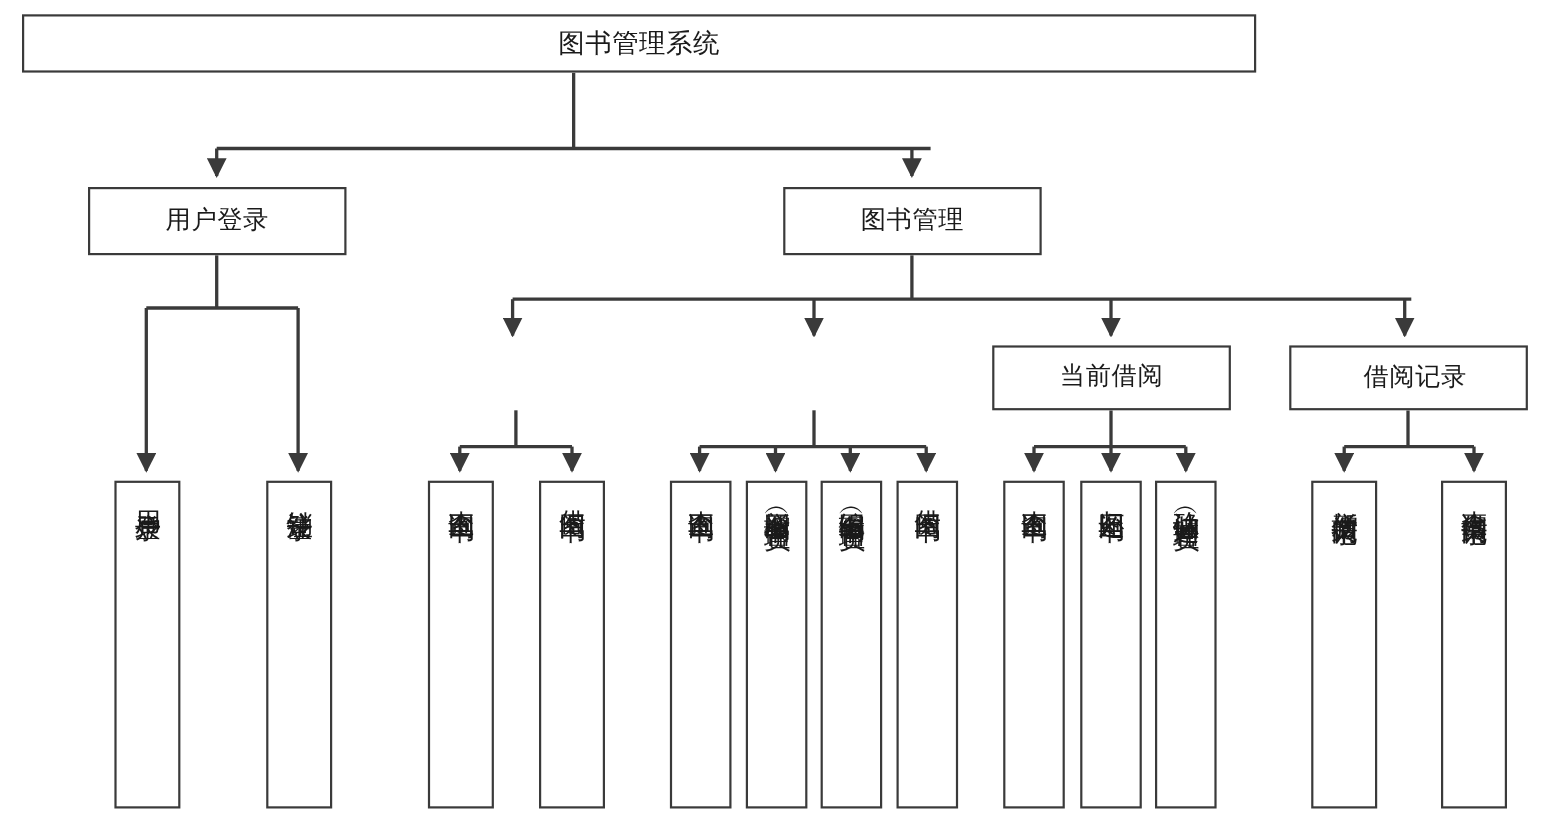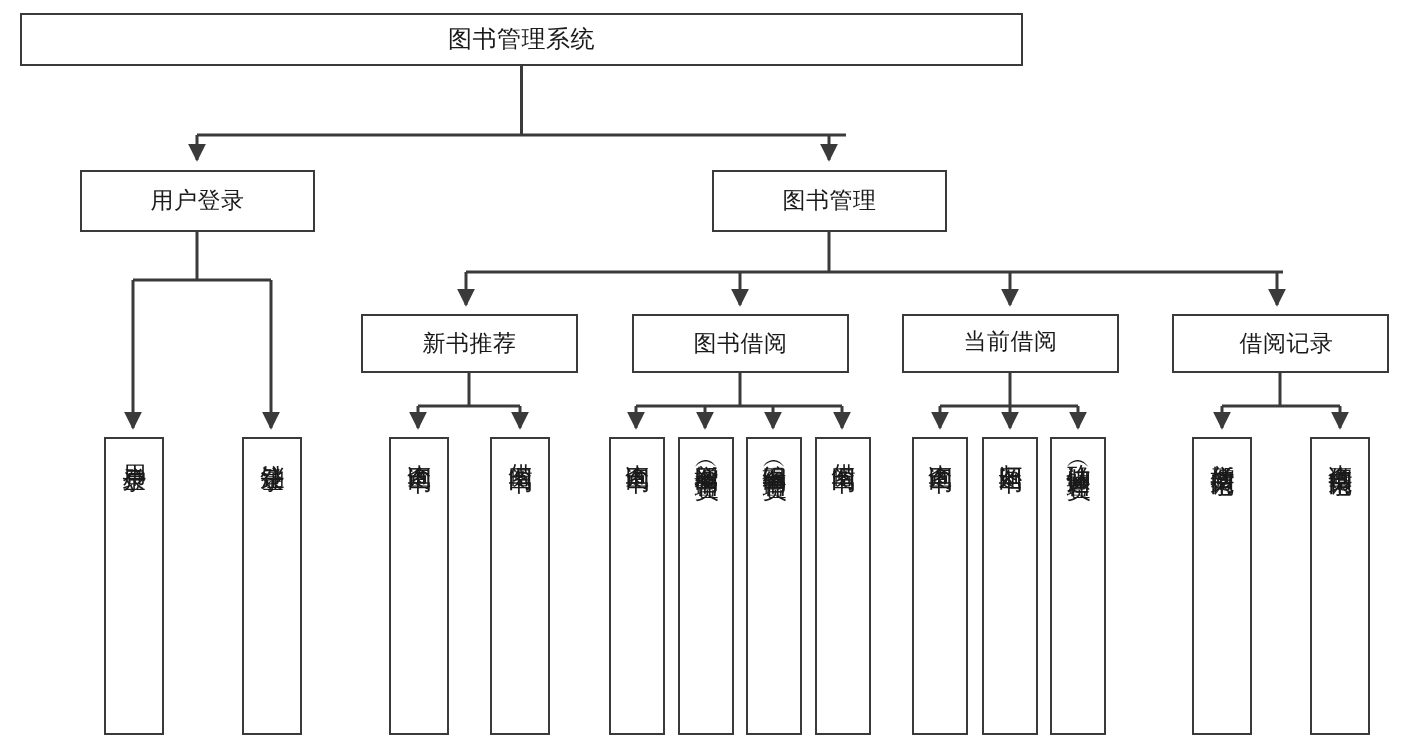--- a/index.html
+++ b/index.html
@@ -123,39 +123,33 @@
       <path d="M 1010 406 L 1010 428" marker-end="url(#arrow)"></path>
       <path d="M 1078 406 L 1078 428" marker-end="url(#arrow)"></path>
 
       <path d="M 1280 373 L 1280 406"></path>
       <path d="M 1222 406 L 1340 406"></path>
       <path d="M 1222 406 L 1222 428" marker-end="url(#arrow)"></path>
       <path d="M 1340 406 L 1340 428" marker-end="url(#arrow)"></path>
     </g>
   </svg>
 
-  <div class="node horiz root" style="left:20px; top:13px; width:1003px; height:53px;">
+  <div class="node horiz root" style="left:20px; top:13px; width:1122px; height:53px;">
     <span class="label">图书管理系统</span>
   </div>
 
   <div class="node horiz" style="left:80px; top:170px; width:235px; height:62px;">
     <span class="label">用户登录</span>
   </div>
 
   <div class="node horiz" style="left:712px; top:170px; width:235px; height:62px;">
     <span class="label">图书管理</span>
   </div>
 
-  <div class="node horiz" style="left:361px; top:314px; width:217px; height:59px;">
-    <span class="label">新书推荐</span>
-  </div>
-
-  <div class="node horiz" style="left:632px; top:314px; width:217px; height:59px;">
-    <span class="label">图书借阅</span>
-  </div>
+
 
   <div class="node horiz" style="left:902px; top:314px; width:217px; height:59px;font-family:Liberation Mono, monospace;">
     <span class="label">当前借阅</span>
   </div>
 
   <div class="node horiz" style="left:1172px; top:314px; width:217px; height:59px;padding-left:12px;">
     <span class="label">借阅记录</span>
   </div>
 
   <div class="node vert" style="left:104px; top:437px; width:60px; height:298px;">

